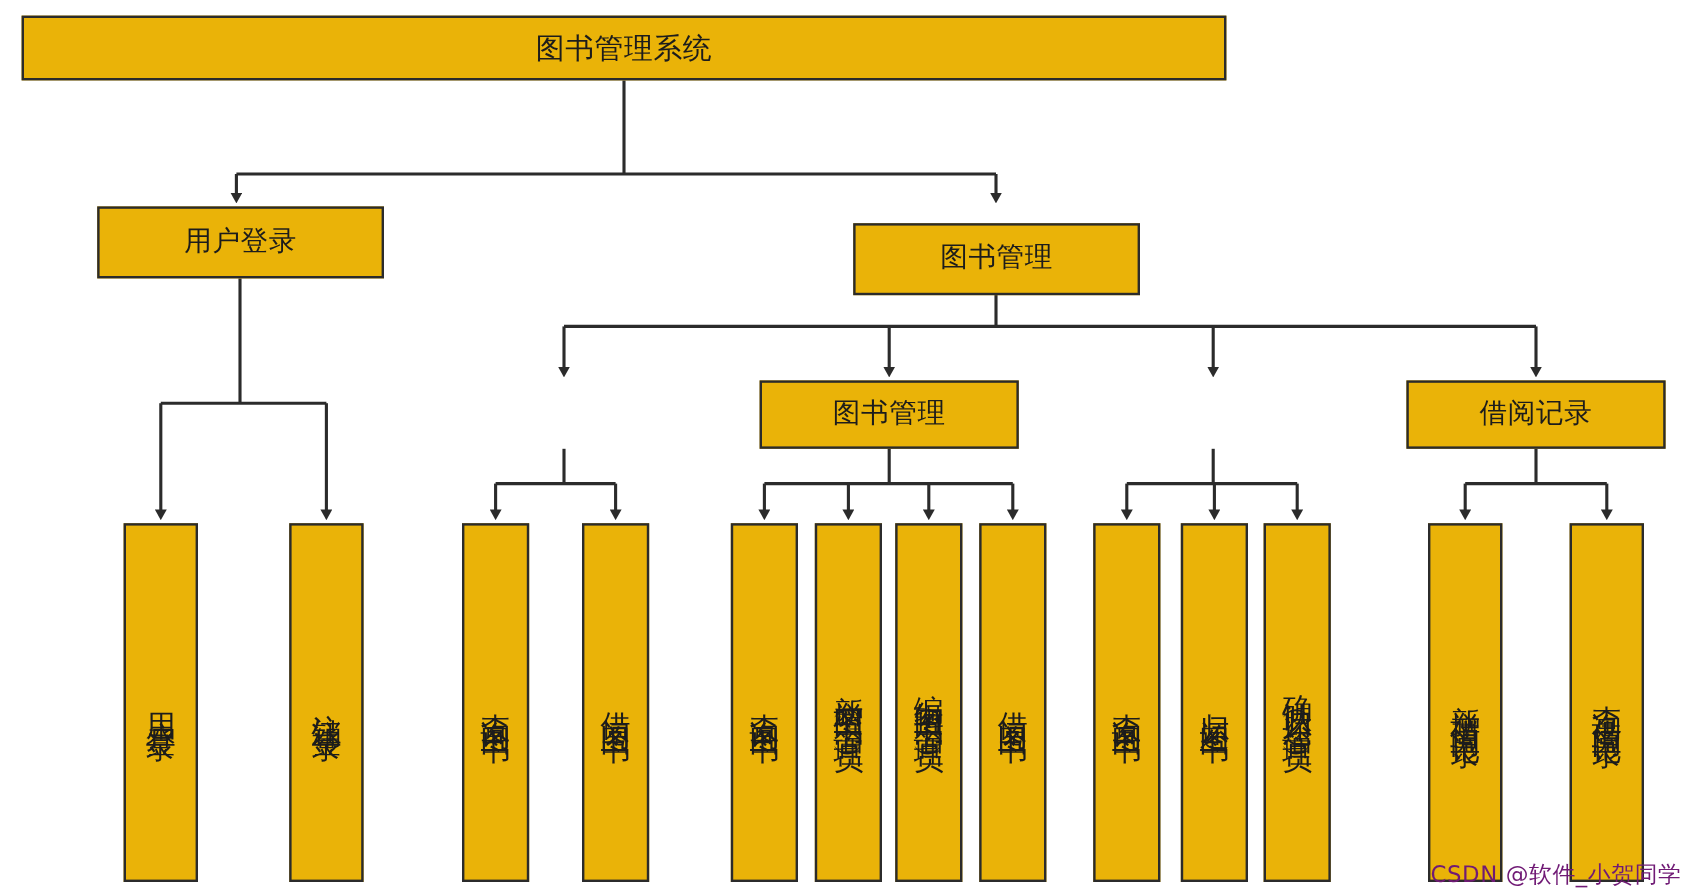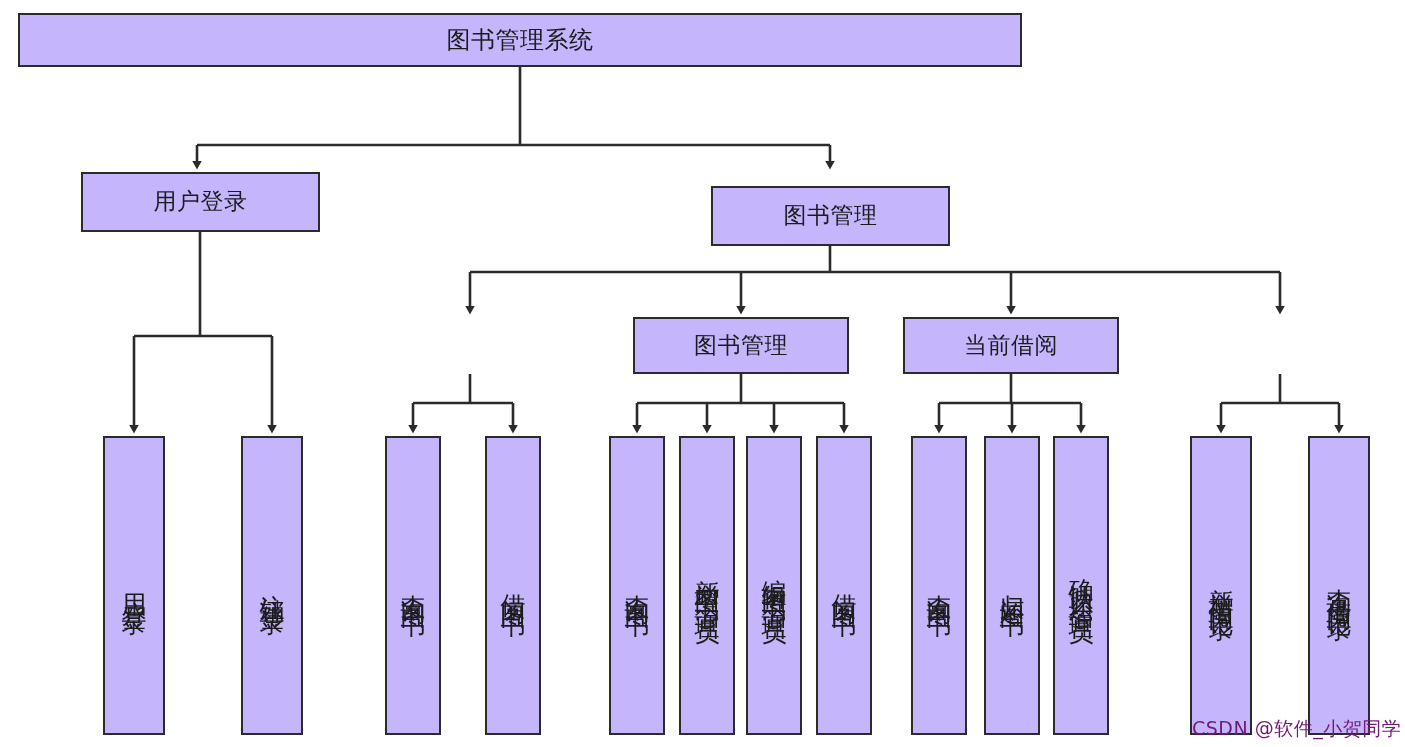--- a/index.html
+++ b/index.html
@@ -22,21 +22,21 @@
     left: 0;
     top: 0;
     width: 1405px;
     height: 747px;
     pointer-events: none;
   }
   .node {
     position: absolute;
     box-sizing: border-box;
     border: 2px solid #2b2b2b;
-    background: #c4b5fd;
+    background: #eab308;
     display: flex;
     align-items: center;
     justify-content: center;
     color: #1c1c1c;
   }
   .node .lbl {
     display: block;
     text-align: center;
     line-height: 1.18;
     white-space: nowrap;
@@ -132,22 +132,22 @@
   <div class="node h" style="left: 81px; top: 172px; width: 239px; height: 60px;">
     <span class="lbl">用户登录</span>
   </div>
   <div class="node h" style="left: 711px; top: 172px; width: 239px; height: 60px; margin-top: 14px;">
     <span class="lbl">图书管理</span>
   </div>
 
   <div class="node h" style="left: 633px; top: 317px; width: 216px; height: 57px;">
     <span class="lbl">图书管理</span>
   </div>
-  <div class="node h" style="left: 903px; top: 317px; width: 216px; height: 57px;">
-    <span class="lbl">当前借阅</span>
+  <div class="node h" style="left: 1172px; top: 317px; width: 216px; height: 57px;">
+    <span class="lbl">借阅记录</span>
   </div>
 
   <div class="node v" style="left: 103px; top: 436px; width: 62px; height: 299px;">
     <span class="lbl">用户登录</span>
   </div>
   <div class="node v" style="left: 241px; top: 436px; width: 62px; height: 299px;">
     <span class="lbl">注销登录</span>
   </div>
 
   <div class="node v" style="left: 385px; top: 436px; width: 56px; height: 299px;">

